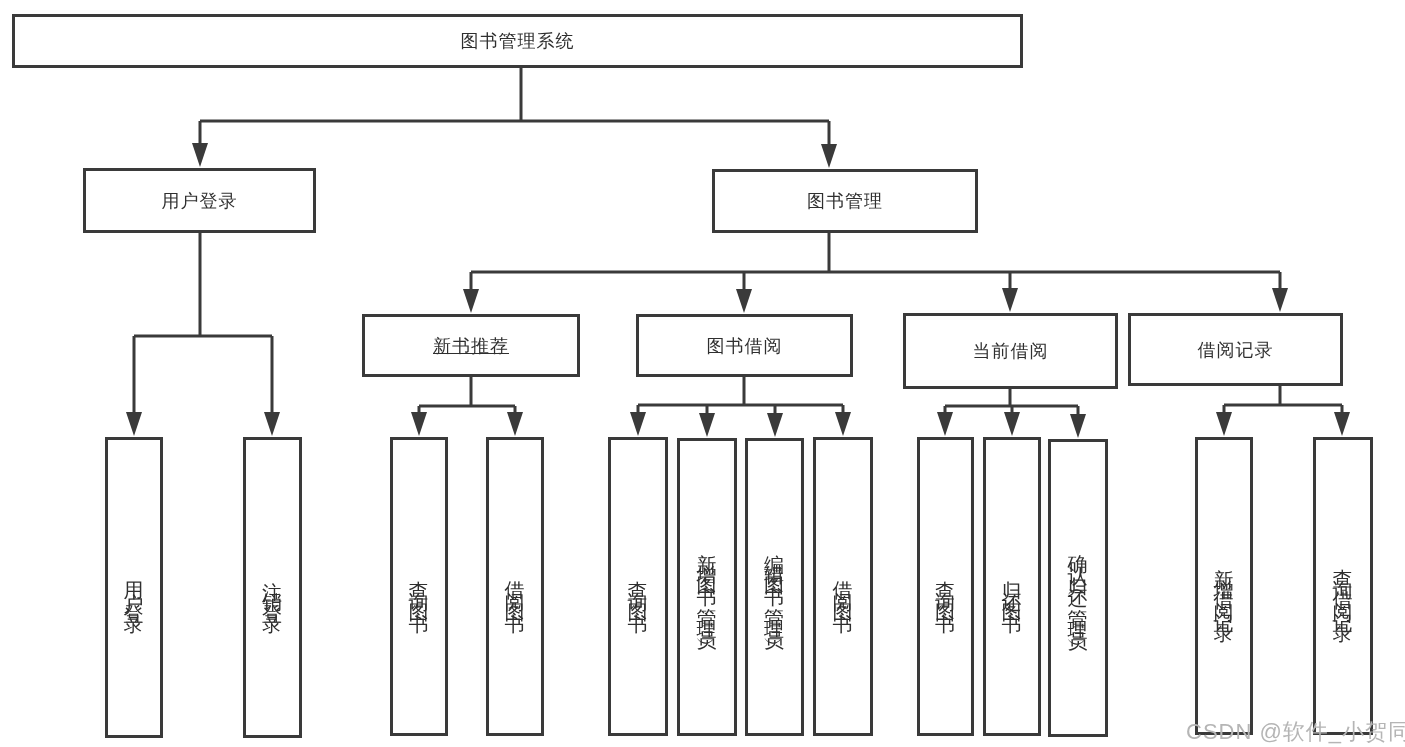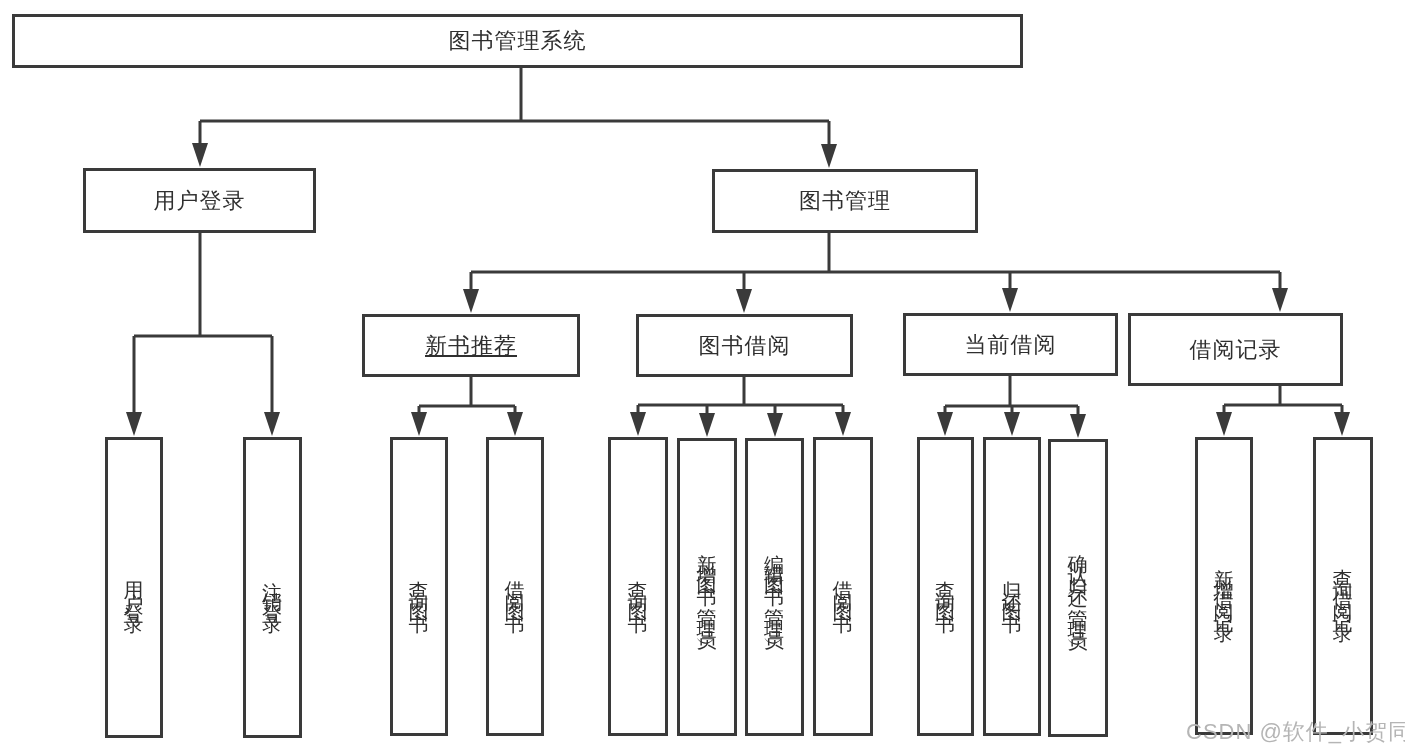--- a/index.html
+++ b/index.html
@@ -21,21 +21,21 @@
   #wires polygon{fill:currentColor;stroke:none;}
   .hbox,.vbox{
     position:absolute;
     box-sizing:border-box;
     border:3px solid var(--line);
     background:var(--box-bg);
     color:var(--text);
     display:flex;align-items:center;justify-content:center;
     z-index:2;
   }
-  .hbox{font-size:22px;letter-spacing:1px;}
+  .hbox{font-size:18px;letter-spacing:1px;}
   .vbox{
     font-size:20px;
     writing-mode:vertical-rl;
     letter-spacing:11px;
     line-height:1;
     text-align:center;
   }
   .watermark{
     position:absolute;
     z-index:3;
@@ -100,21 +100,21 @@
     </g>
   </svg>
 
   <div class="hbox" style="left:12px;top:14px;width:1011px;height:54px;">图书管理系统</div>
 
   <div class="hbox" style="left:83px;top:168px;width:233px;height:65px;">用户登录</div>
   <div class="hbox" style="left:712px;top:169px;width:266px;height:64px;">图书管理</div>
 
   <div class="hbox" style="left:362px;top:314px;width:218px;height:63px;text-decoration:underline;">新书推荐</div>
   <div class="hbox" style="left:636px;top:314px;width:217px;height:63px;">图书借阅</div>
-  <div class="hbox" style="left:903px;top:313px;width:215px;height:63px;">当前借阅</div>
+  <div class="hbox" style="left:903px;top:313px;width:215px;height:76px;">当前借阅</div>
   <div class="hbox" style="left:1128px;top:313px;width:215px;height:73px;">借阅记录</div>
 
   <div class="vbox" style="left:105px;top:437px;width:58px;height:301px;">用户登录</div>
   <div class="vbox" style="left:243px;top:437px;width:59px;height:301px;">注销登录</div>
 
   <div class="vbox" style="left:390px;top:437px;width:58px;height:299px;">查询图书</div>
   <div class="vbox" style="left:486px;top:437px;width:58px;height:299px;">借阅图书</div>
 
   <div class="vbox" style="left:608px;top:437px;width:60px;height:299px;">查询图书</div>
   <div class="vbox" style="left:677px;top:438px;width:60px;height:298px;">新增图书（管理员）</div>

